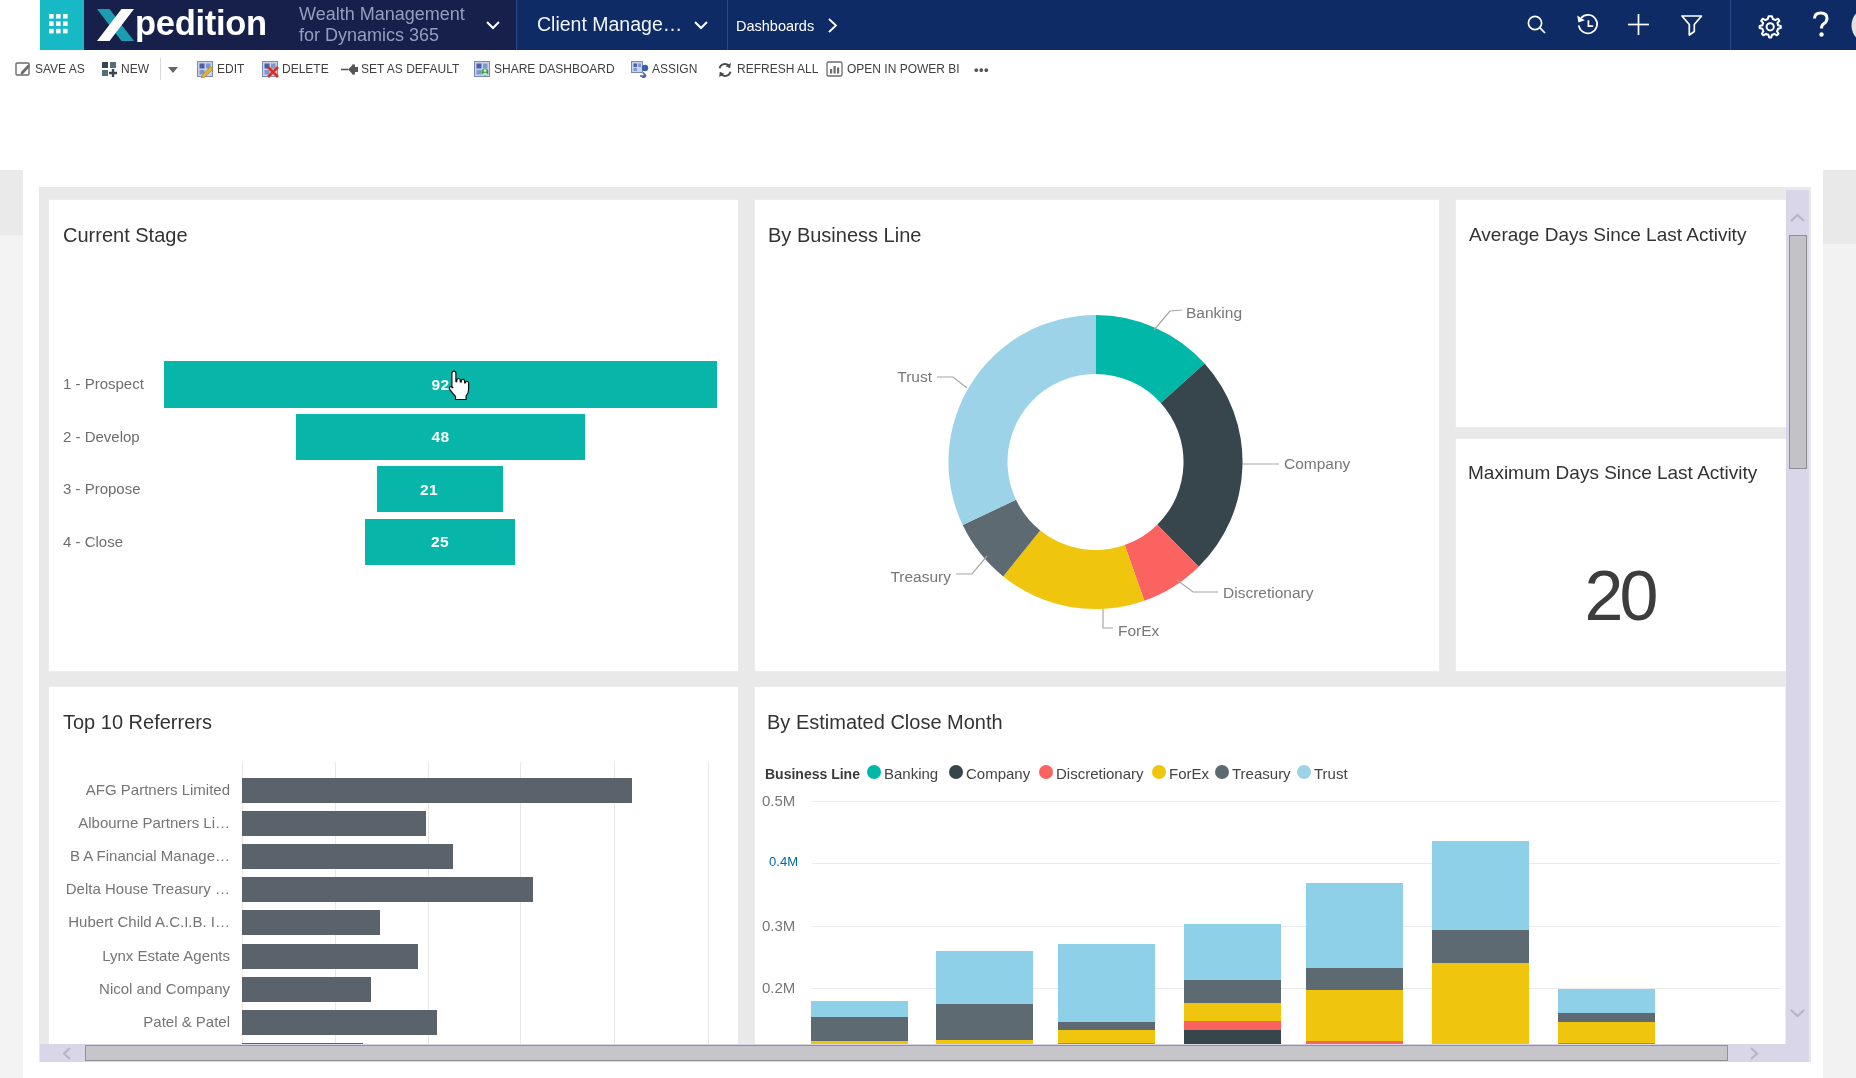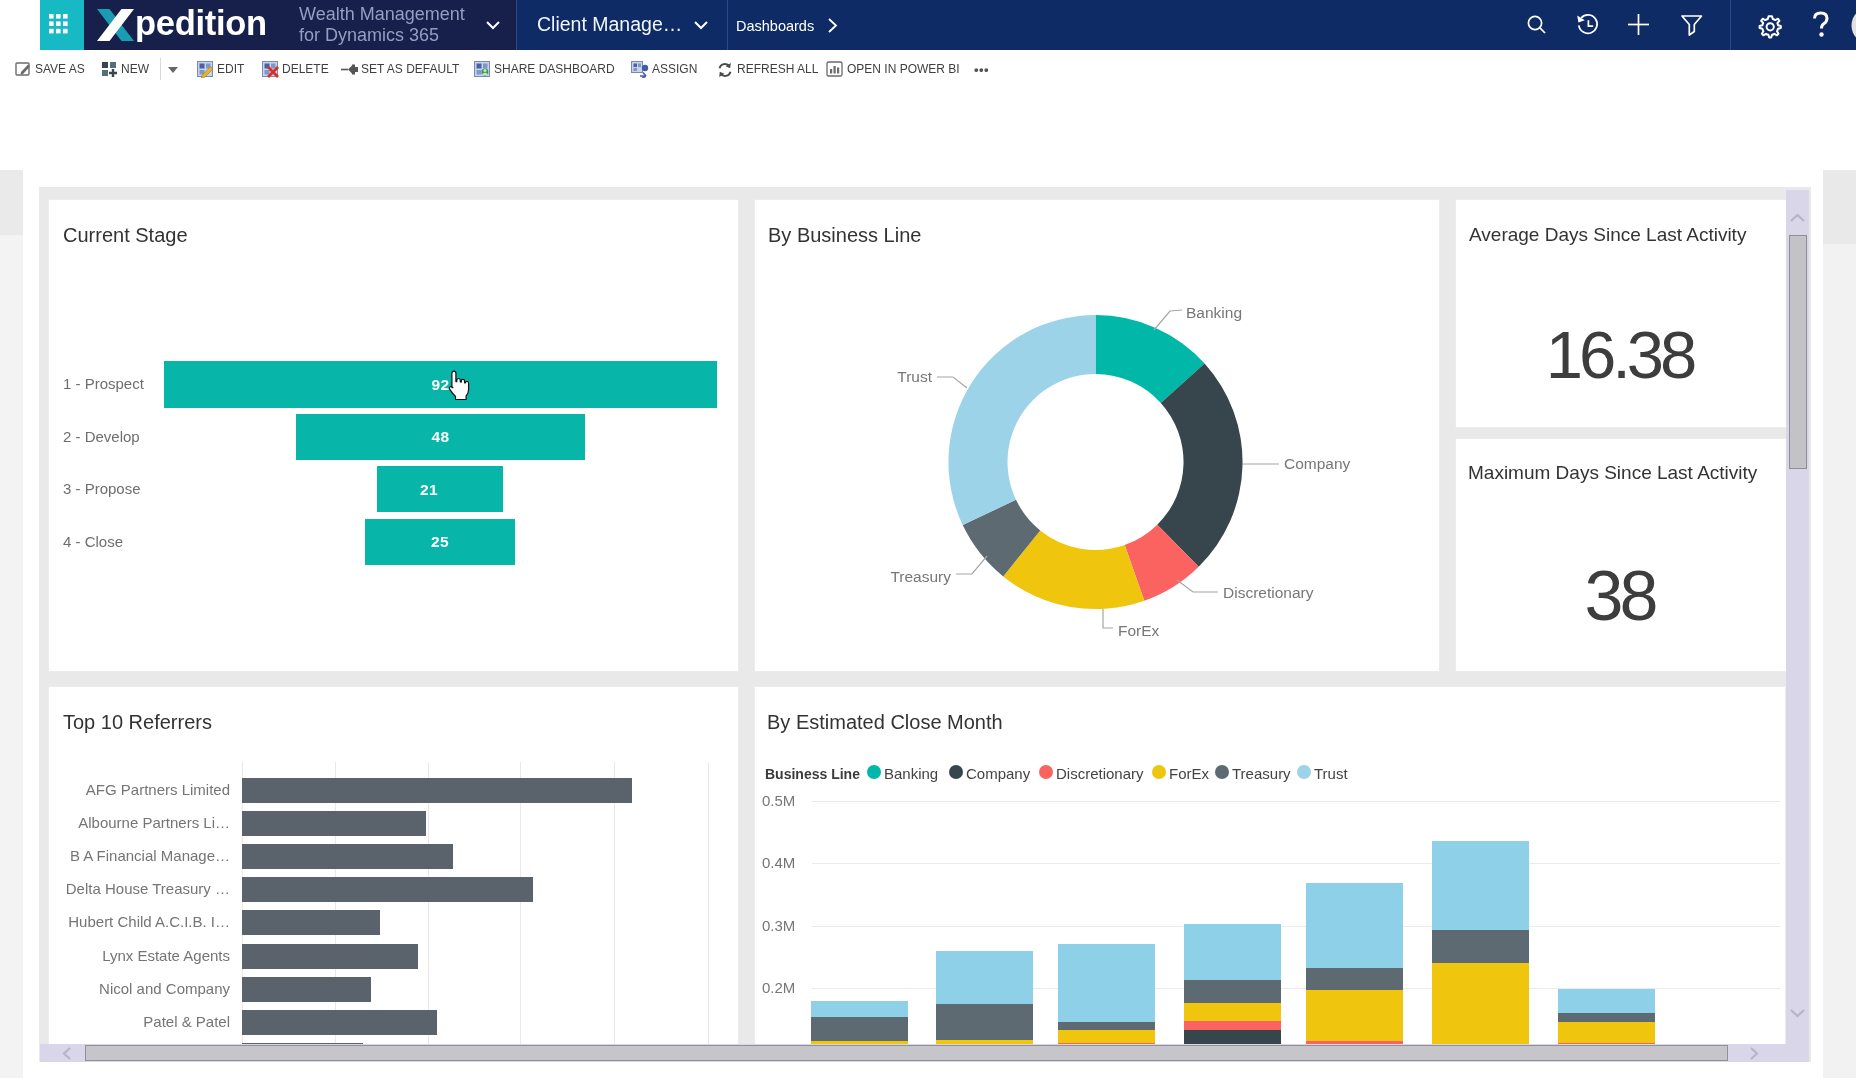--- a/index.html
+++ b/index.html
@@ -250,24 +250,23 @@
       <text x="434" y="121" font-size="15.5" fill="#777" text-anchor="start" font-family="Liberation Sans">Banking</text>
       <text x="532" y="272" font-size="15.5" fill="#777" text-anchor="start" font-family="Liberation Sans">Company</text>
       <text x="471" y="401" font-size="15.5" fill="#777" text-anchor="start" font-family="Liberation Sans">Discretionary</text>
       <text x="366" y="439" font-size="15.5" fill="#777" text-anchor="start" font-family="Liberation Sans">ForEx</text>
       <text x="199" y="385" font-size="15.5" fill="#777" text-anchor="end" font-family="Liberation Sans">Treasury</text>
       <text x="180" y="185" font-size="15.5" fill="#777" text-anchor="end" font-family="Liberation Sans">Trust</text>
     </svg>
 
   <div class="tile" style="left:1455px;top:199px;width:332px;height:229px"></div>
   <div class="tiletitle" style="left:1469px;top:224px;font-size:19px">Average Days Since Last Activity</div>
-  <div class="abs" style="left:1453px;top:316px;width:333px;text-align:center;font-size:67px;font-weight:300;color:#3d3d3d;letter-spacing:-4px">16.38</div>
   <div class="tile" style="left:1455px;top:438px;width:332px;height:234px"></div>
   <div class="tiletitle" style="left:1468px;top:462px;font-size:19px">Maximum Days Since Last Activity</div>
-  <div class="abs" style="left:1453px;top:556px;width:333px;text-align:center;font-size:70px;font-weight:300;color:#3d3d3d;letter-spacing:-4px">38</div>
+  <div class="abs" style="left:1453px;top:556px;width:333px;text-align:center;font-size:70px;font-weight:300;color:#3d3d3d;letter-spacing:-4px">20</div>
 
   <div class="tile" style="left:48px;top:686px;width:691px;height:376px"></div>
   <div class="tiletitle" style="left:63px;top:711px">Top 10 Referrers</div>
   <div id="refchart">
       <div class="vgrid" style="left:242px;top:762px;height:282px"></div>
       <div class="vgrid" style="left:334.6px;top:762px;height:282px"></div>
       <div class="vgrid" style="left:427.5px;top:762px;height:282px"></div>
       <div class="vgrid" style="left:520px;top:762px;height:282px"></div>
       <div class="vgrid" style="left:613.8px;top:762px;height:282px"></div>
       <div class="vgrid" style="left:707.5px;top:762px;height:282px"></div>
@@ -301,21 +300,21 @@
       <div class="abs" style="left:1039px;top:765px;width:14px;height:14px;border-radius:7px;background:#fb6360"></div>
       <div class="abs" style="left:1056px;top:764.5px;font-size:15px;color:#444">Discretionary</div>
       <div class="abs" style="left:1152px;top:765px;width:14px;height:14px;border-radius:7px;background:#f0c50e"></div>
       <div class="abs" style="left:1169px;top:764.5px;font-size:15px;color:#444">ForEx</div>
       <div class="abs" style="left:1215px;top:765px;width:14px;height:14px;border-radius:7px;background:#5d6a71"></div>
       <div class="abs" style="left:1232px;top:764.5px;font-size:15px;color:#444">Treasury</div>
       <div class="abs" style="left:1297px;top:765px;width:14px;height:14px;border-radius:7px;background:#9cd3e9"></div>
       <div class="abs" style="left:1314px;top:764.5px;font-size:15px;color:#444">Trust</div>
       <div class="abs" style="left:762px;top:791.5px;width:36px;font-size:15px;color:#777;text-align:left">0.5M</div>
       <div class="hgrid" style="left:812px;top:800.5px;width:968px"></div>
-      <div class="abs" style="left:762px;top:854px;width:36px;font-size:15px;color:#737373;text-align:left">0.4M</div>
+      <div class="abs" style="left:762px;top:854px;width:36px;font-size:13px;color:#0369a1;text-align:right">0.4M</div>
       <div class="hgrid" style="left:812px;top:863px;width:968px"></div>
       <div class="abs" style="left:762px;top:916.5px;width:36px;font-size:15px;color:#777;text-align:left">0.3M</div>
       <div class="hgrid" style="left:812px;top:925.5px;width:968px"></div>
       <div class="abs" style="left:762px;top:979px;width:36px;font-size:15px;color:#777;text-align:left">0.2M</div>
       <div class="hgrid" style="left:812px;top:988px;width:968px"></div>
       <div class="seg" style="left:811px;top:1001px;width:97px;height:16px;background:#8dd0e7"></div>
       <div class="seg" style="left:811px;top:1017px;width:97px;height:24px;background:#5d6a71"></div>
       <div class="seg" style="left:811px;top:1041px;width:97px;height:3px;background:#f0c50e"></div>
       <div class="seg" style="left:936px;top:951px;width:97px;height:53px;background:#8dd0e7"></div>
       <div class="seg" style="left:936px;top:1004px;width:97px;height:36px;background:#5d6a71"></div>

